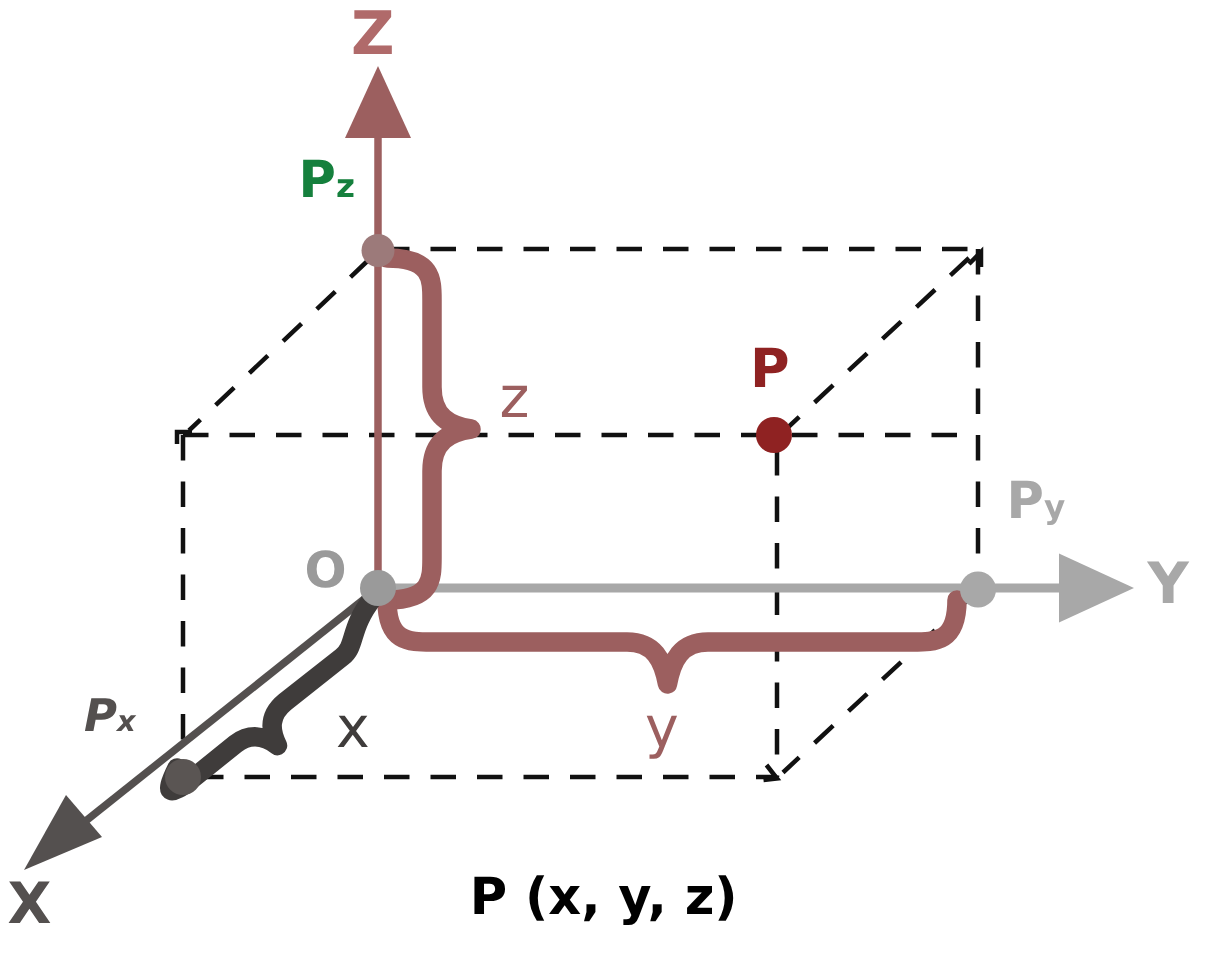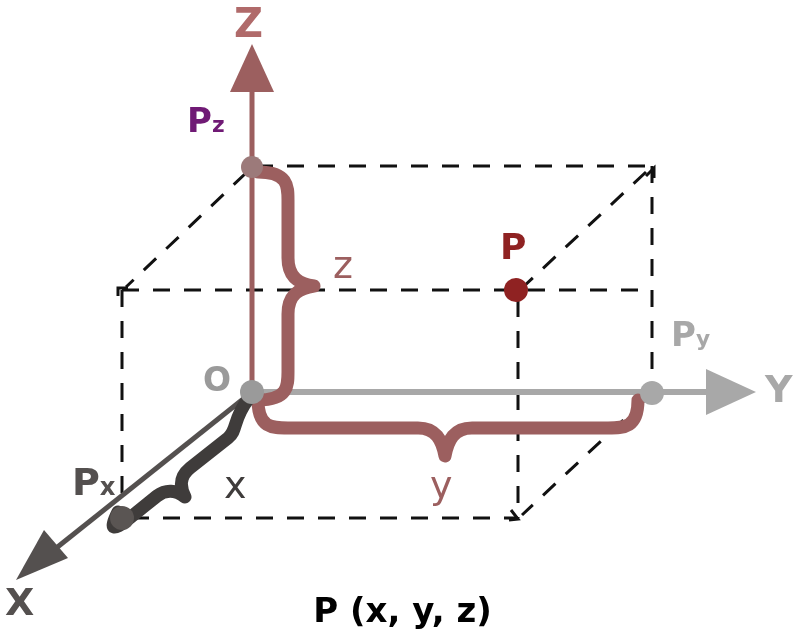--- a/index.html
+++ b/index.html
@@ -8,21 +8,21 @@
     font-family:"DejaVu Sans", "Liberation Sans", sans-serif;
     overflow:hidden;
   }
   #stage { position:relative; width:805px; height:638px; background:#fff; }
   svg { display:block; position:absolute; left:0; top:0; }
   .lbl { position:absolute; white-space:nowrap; line-height:1; }
   .bold { font-weight:bold; }
   .sub { font-size:0.64em; }
   .caption {
     position:absolute; left:0; right:0; text-align:center;
-    font-weight:bold; color:#000;margin-top:12px;
+    font-weight:bold; color:#000;
   }
 </style>
 </head>
 <body>
 
 <div id="stage">
 
   <svg width="805" height="638" viewBox="0 0 805 638">
 
     <g stroke="#111111" stroke-width="3" fill="none" stroke-dasharray="17 14" stroke-linecap="butt">
@@ -100,35 +100,35 @@
 
     <circle cx="252" cy="167" r="11" fill="#9c7a7a"></circle>
     <circle cx="252" cy="392" r="12" fill="#9a9a9a"></circle>
     <circle cx="652" cy="393" r="12" fill="#a8a8a8"></circle>
     <circle cx="122" cy="518" r="12" fill="#5a5553"></circle>
     <circle cx="516" cy="290" r="12" fill="#8f2222"></circle>
   </svg>
 
   <div class="lbl bold" style="left:234px; top:3px; font-size:40px; color:#b06a6a;">Z</div>
 
-  <div class="lbl bold" style="left:187px; top:103px; font-size:34px; color:#701a75;"><span>P</span><span class="sub">z</span></div>
+  <div class="lbl bold" style="left:199px; top:103px; font-size:34px; color:#15803d;"><span>P</span><span class="sub">z</span></div>
 
   <div class="lbl" style="left:333px; top:246px; font-size:38px; color:#9c5f5f;">z</div>
 
   <div class="lbl bold" style="left:500px; top:229px; font-size:36px; color:#8f2222;">P</div>
 
   <div class="lbl bold" style="left:203px; top:363px; font-size:33px; color:#9a9a9a;">O</div>
 
   <div class="lbl bold" style="left:671px; top:317px; font-size:34px; color:#a8a8a8;"><span>P</span><span class="sub">y</span></div>
 
   <div class="lbl bold" style="left:765px; top:370px; font-size:38px; color:#a8a8a8;">Y</div>
 
   <div class="lbl" style="left:430px; top:466px; font-size:38px; color:#9c5f5f;">y</div>
 
-  <div class="lbl bold" style="left:72px; top:463px; font-size:38px; color:#54504f;"><span>P</span><span class="sub">x</span></div>
+  <div class="lbl bold" style="left:56px; top:463px; font-size:30px; color:#54504f;font-style:italic;"><span>P</span><span class="sub">x</span></div>
 
   <div class="lbl" style="left:224px; top:466px; font-size:38px; color:#3f3c3b;">x</div>
 
   <div class="lbl bold" style="left:5px; top:583px; font-size:38px; color:#54504f;">X</div>
 
   <div class="caption" style="top:578px; font-size:34px;">P (x, y, z)</div>
 
 </div>
 
 </body></html>

